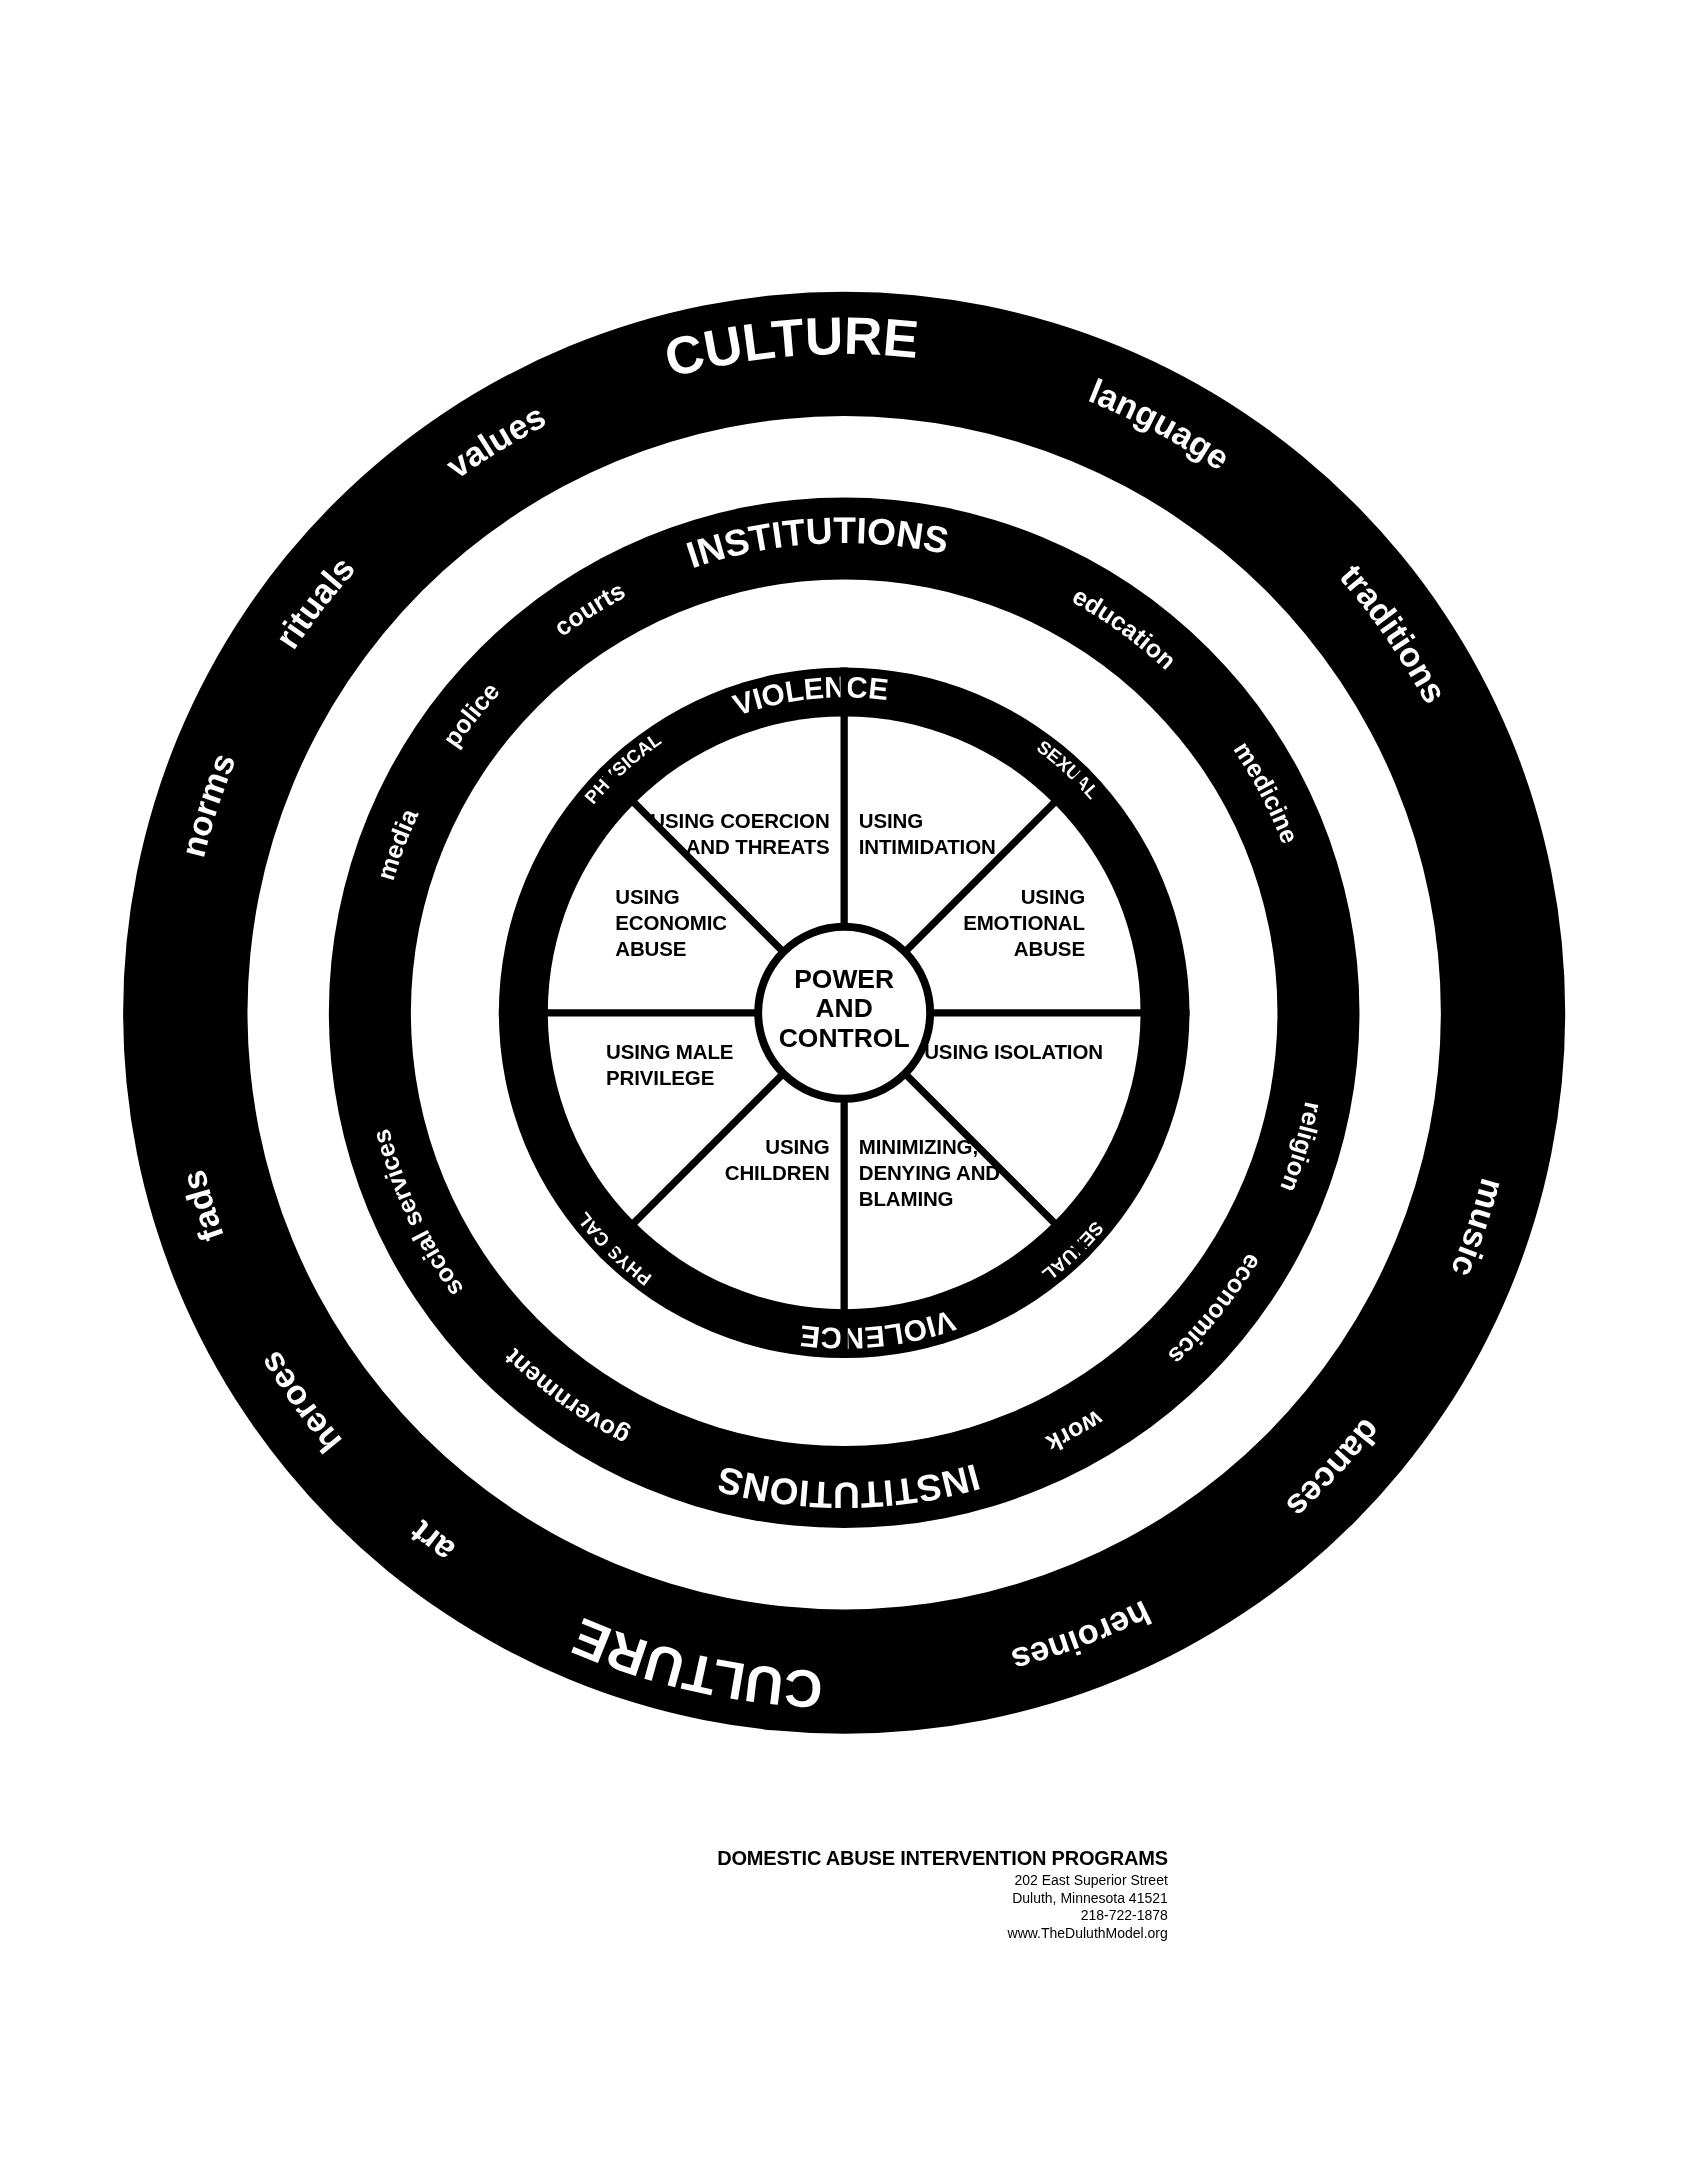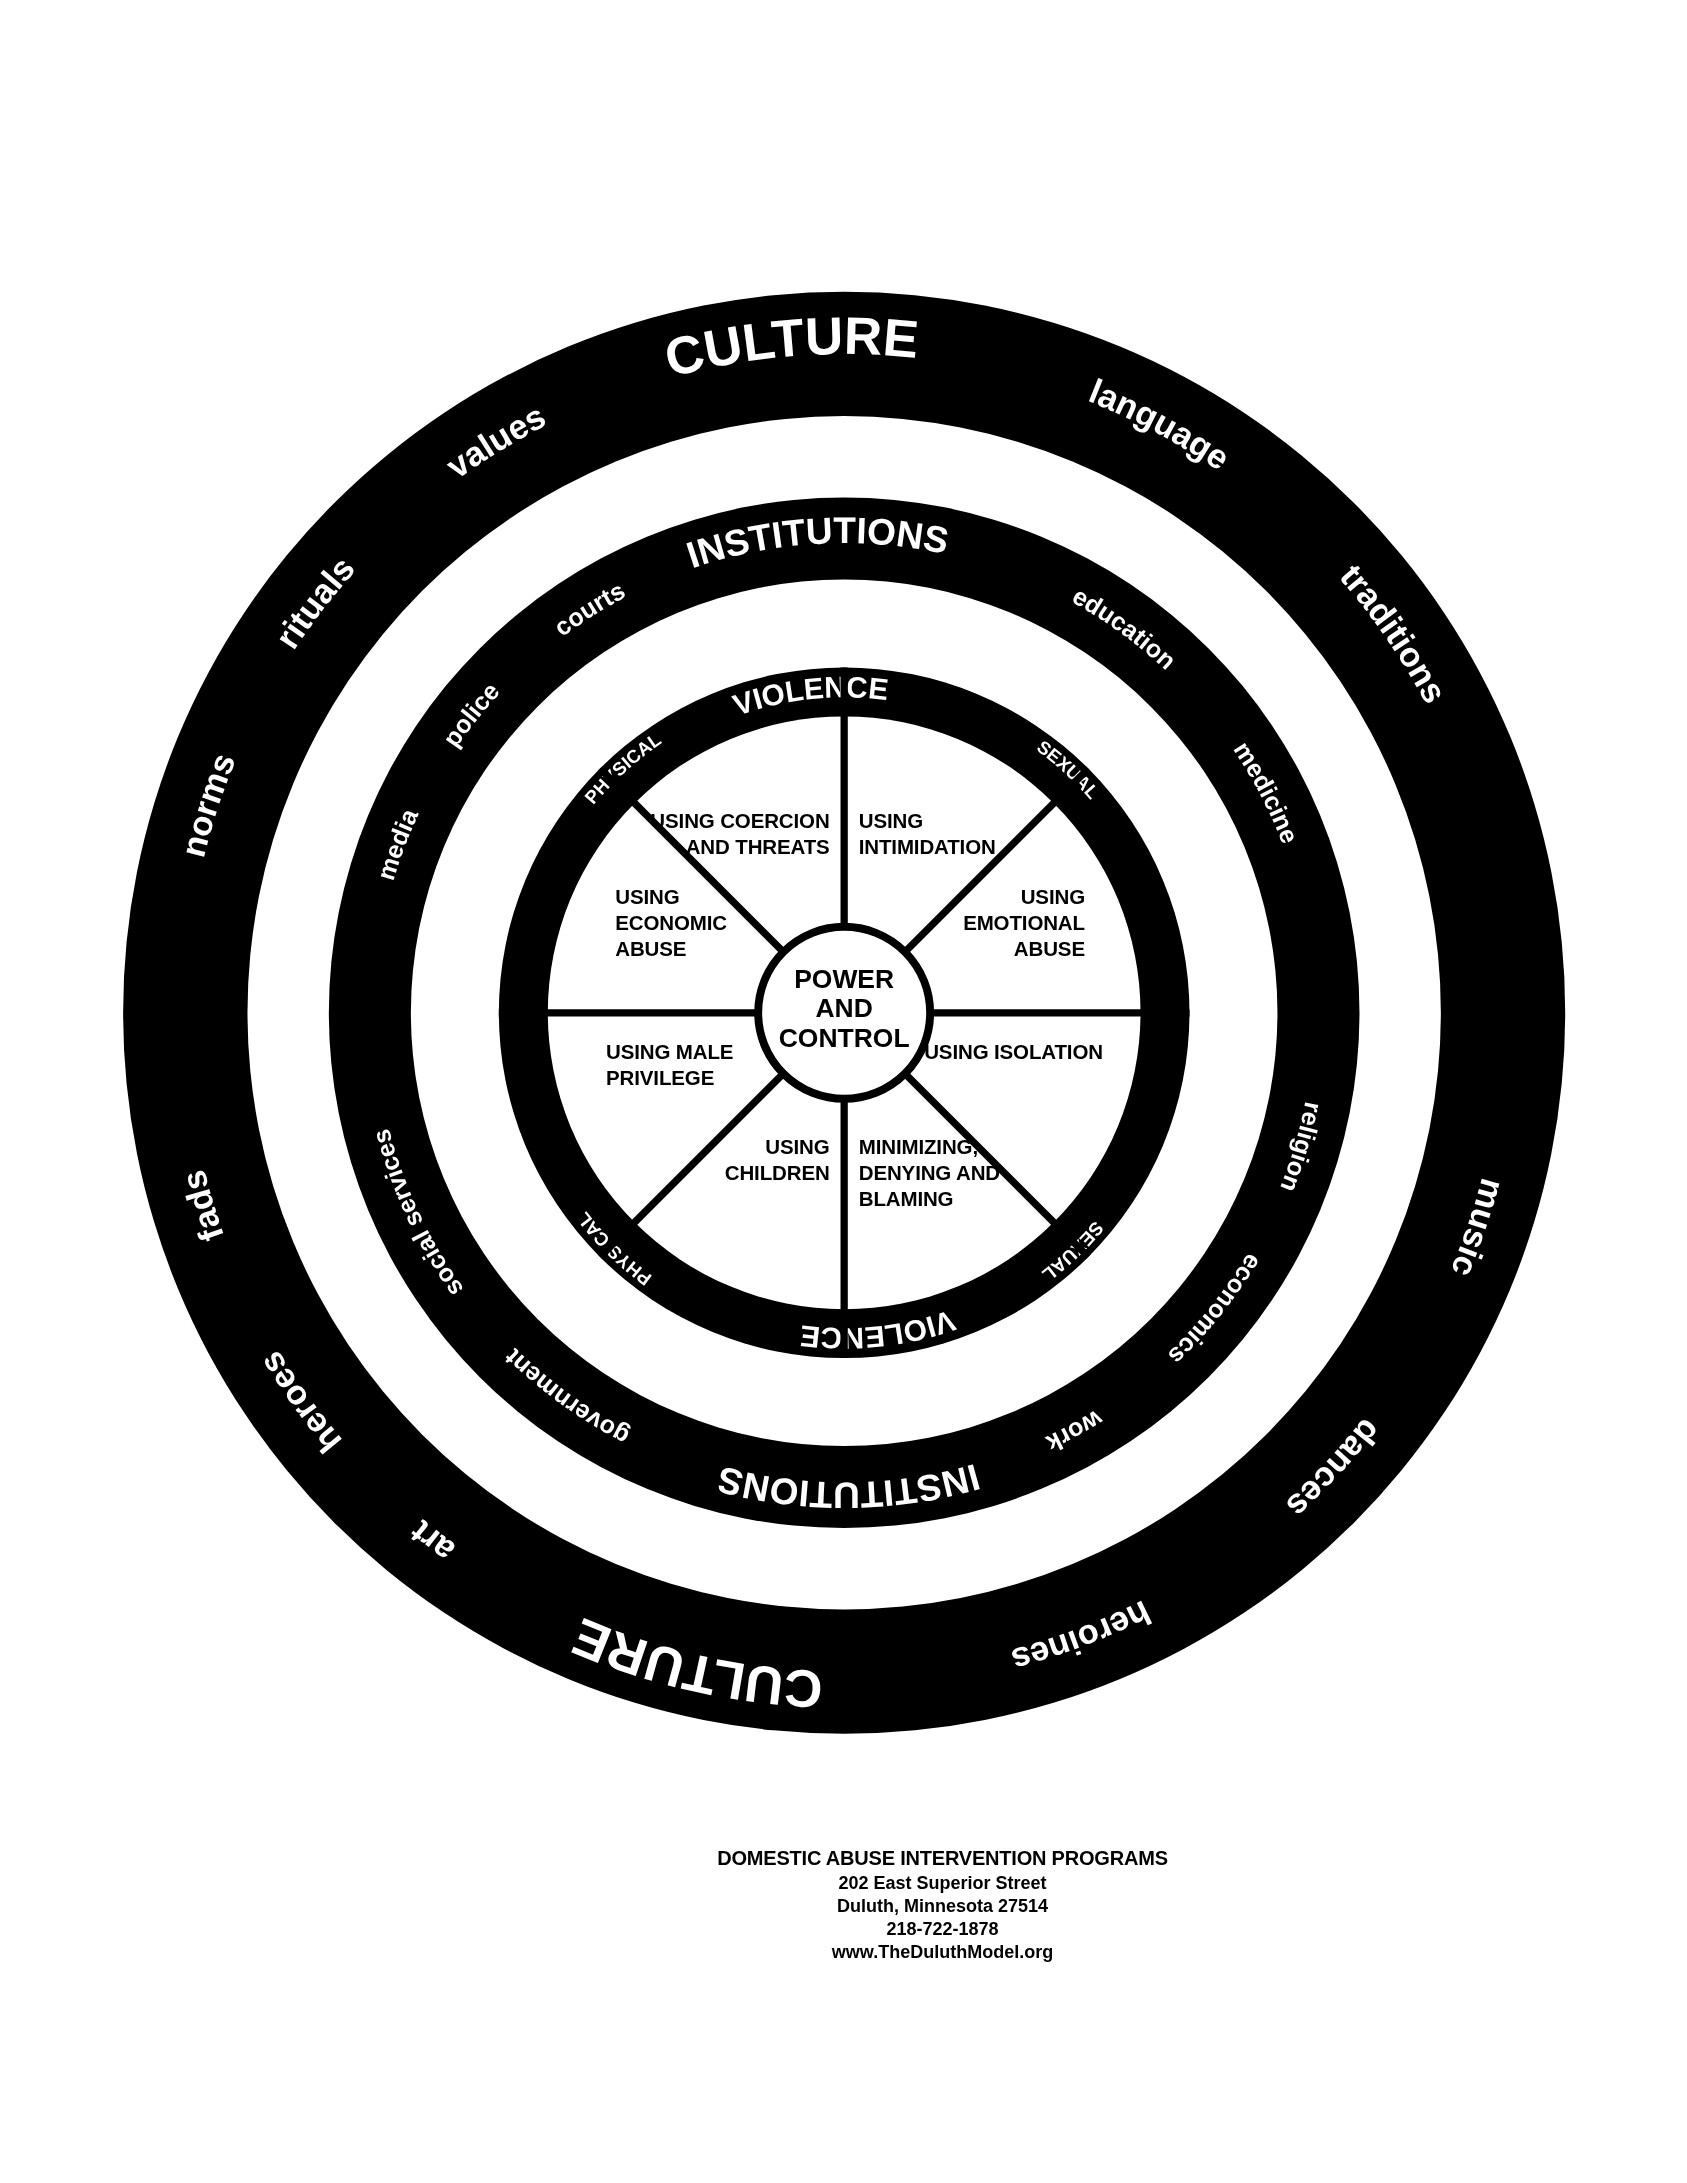--- a/index.html
+++ b/index.html
@@ -63,23 +63,24 @@
     text-align: center;
     margin-left: 198px;
   }
   .footer-org {
     font-size: 20px;
     font-weight: bold;
     letter-spacing: -0.2px;
     line-height: 1.28;
   }
   .footer-line {
-    font-size: 18px;
-    font-weight: bold;
+    font-size: 14px;
+    font-weight: normal;
     line-height: 1.28;
+    text-align: right;
   }
 </style>
 </head>
 <body>
 
 <div id="wheel-stage">
   <svg id="wheel" viewBox="0 0 2550 3300" xmlns="http://www.w3.org/2000/svg">
     <defs>
 
       <path id="p-outer-top" d="M 1276 1531 m -996,0 a 996,996 0 0 1 1992,0" fill="none"></path>
@@ -273,18 +274,18 @@
       <text class="hub-label" x="1276" y="1538">AND</text>
       <text class="hub-label" x="1276" y="1583">CONTROL</text>
     </g>
   </svg>
 </div>
 
 <div class="footer">
   <div class="footer-inner">
     <div class="footer-org">DOMESTIC ABUSE INTERVENTION PROGRAMS</div>
     <div class="footer-line">202 East Superior Street</div>
-    <div class="footer-line">Duluth, Minnesota 27514</div>
+    <div class="footer-line">Duluth, Minnesota 41521</div>
     <div class="footer-line">218-722-1878</div>
     <div class="footer-line">www.TheDuluthModel.org</div>
   </div>
 </div>
 
 
 </body></html>

